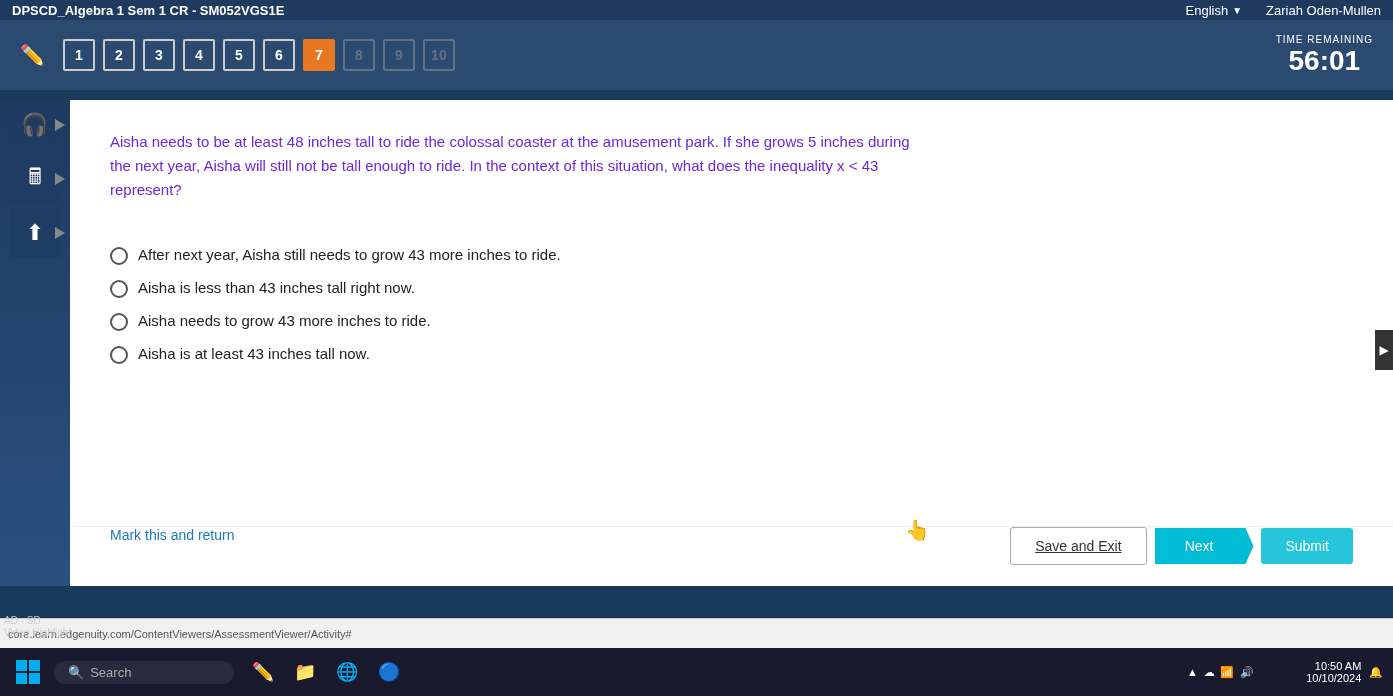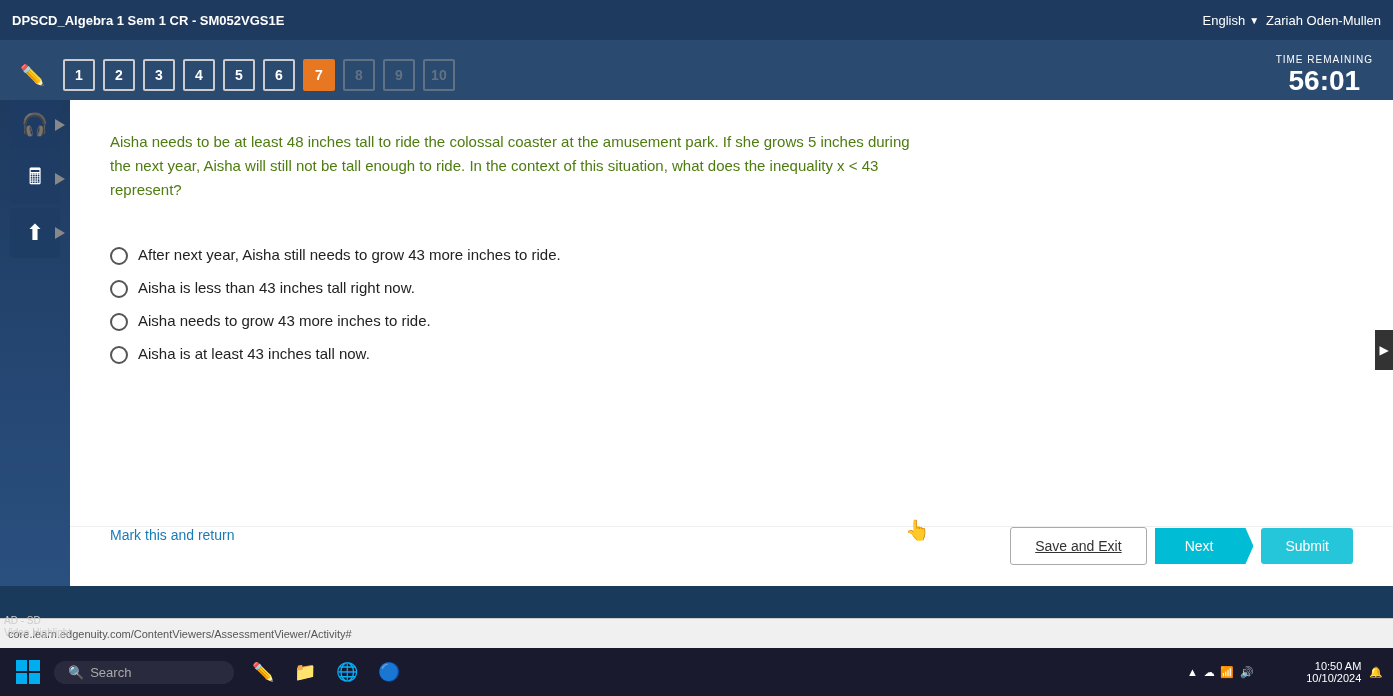--- a/index.html
+++ b/index.html
@@ -8,38 +8,38 @@
       height: 696px;
       font-family: Arial, sans-serif;
       overflow: hidden;
       background: #1a3a5c;
       position: relative;
     }
 
     
     .top-bar {
       background: #1e3a5f;
-      height: 40px;
+      height: 20px;
       display: flex;
       align-items: center;
       justify-content: space-between;
       padding: 0 12px;
       color: white;
       font-size: 13px;
       position: relative;
       z-index: 10;
     }
     .top-bar-left {
       font-weight: bold;
       font-size: 13px;
     }
     .top-bar-right {
       display: flex;
       align-items: center;
-      gap: 7px;
+      gap: 24px;
     }
     .language-selector {
       display: flex;
       align-items: center;
       gap: 4px;
       cursor: pointer;
     }
     .chevron-down {
       font-size: 10px;
     }
@@ -145,21 +145,21 @@
       right: 0;
       bottom: 110px;
       background: white;
       padding: 30px 40px;
       overflow-y: auto;
     }
 
     .question-text {
       font-size: 15px;
       line-height: 1.6;
-      color: #4d7c0f;
+      color: #6d28d9;
       margin-bottom: 28px;
       max-width: 820px;
     }
 
     .options-list {
       list-style: none;
       display: flex;
       flex-direction: column;
       gap: 14px;
       margin-top: 44px;

